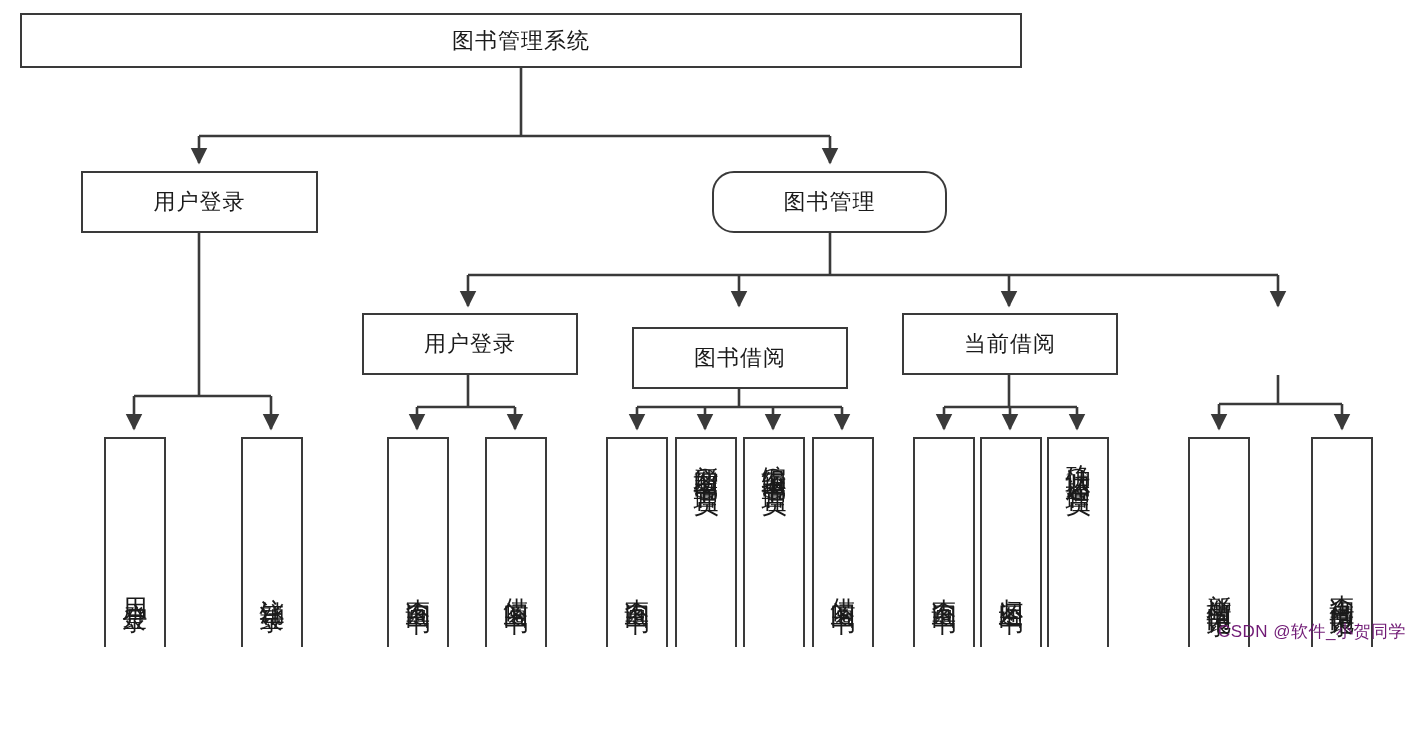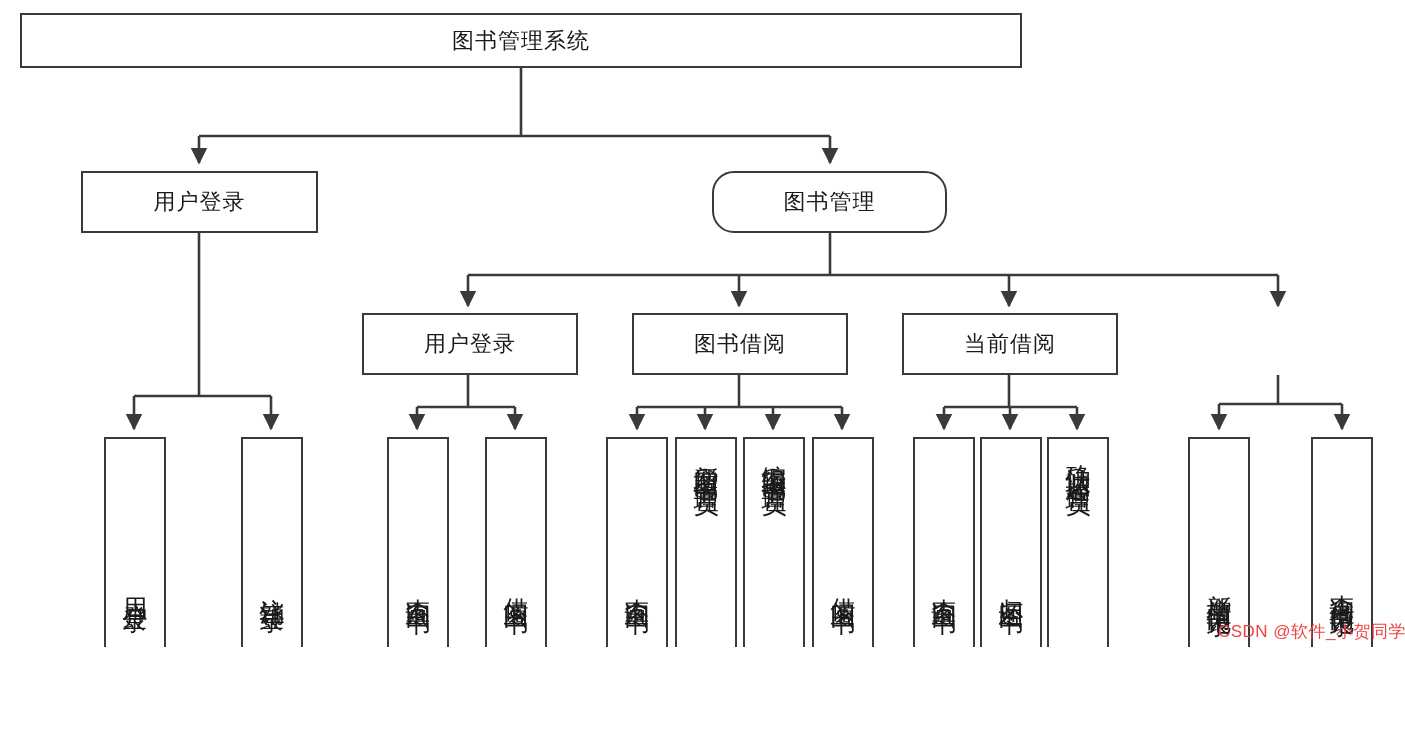--- a/index.html
+++ b/index.html
@@ -53,21 +53,21 @@
   }
   .node.v.topalign {
     align-items: flex-start;
     padding-top: 6px;
   }
   .watermark {
     position: absolute;
     right: 8px;
     bottom: 4px;
     font-size: 17px;
-    color: #ef4444;
+    color: #701a75;
     letter-spacing: 0.5px;
     white-space: nowrap;
     user-select: none;
   }
 </style>
 </head>
 <body>
 
 <div id="canvas">
 
@@ -131,21 +131,21 @@
   <div class="node h" style="left:81px; top:171px; width:237px; height:62px;">
     <span>用户登录</span>
   </div>
   <div class="node h" style="left:712px; top:171px; width:235px; height:62px;border-radius:22px;">
     <span>图书管理</span>
   </div>
 
   <div class="node h" style="left:362px; top:313px; width:216px; height:62px;">
     <span>用户登录</span>
   </div>
-  <div class="node h" style="left:632px; top:313px; width:216px; height:62px;">
+  <div class="node h" style="left:632px; top:327px; width:216px; height:62px;">
     <span>图书借阅</span>
   </div>
   <div class="node h" style="left:902px; top:313px; width:216px; height:62px;">
     <span>当前借阅</span>
   </div>
 
   <div class="node v" style="left:104px; top:437px; width:62px; height:298px;">
     <span class="vtext">用户登录</span>
   </div>
   <div class="node v" style="left:241px; top:437px; width:62px; height:298px;">

